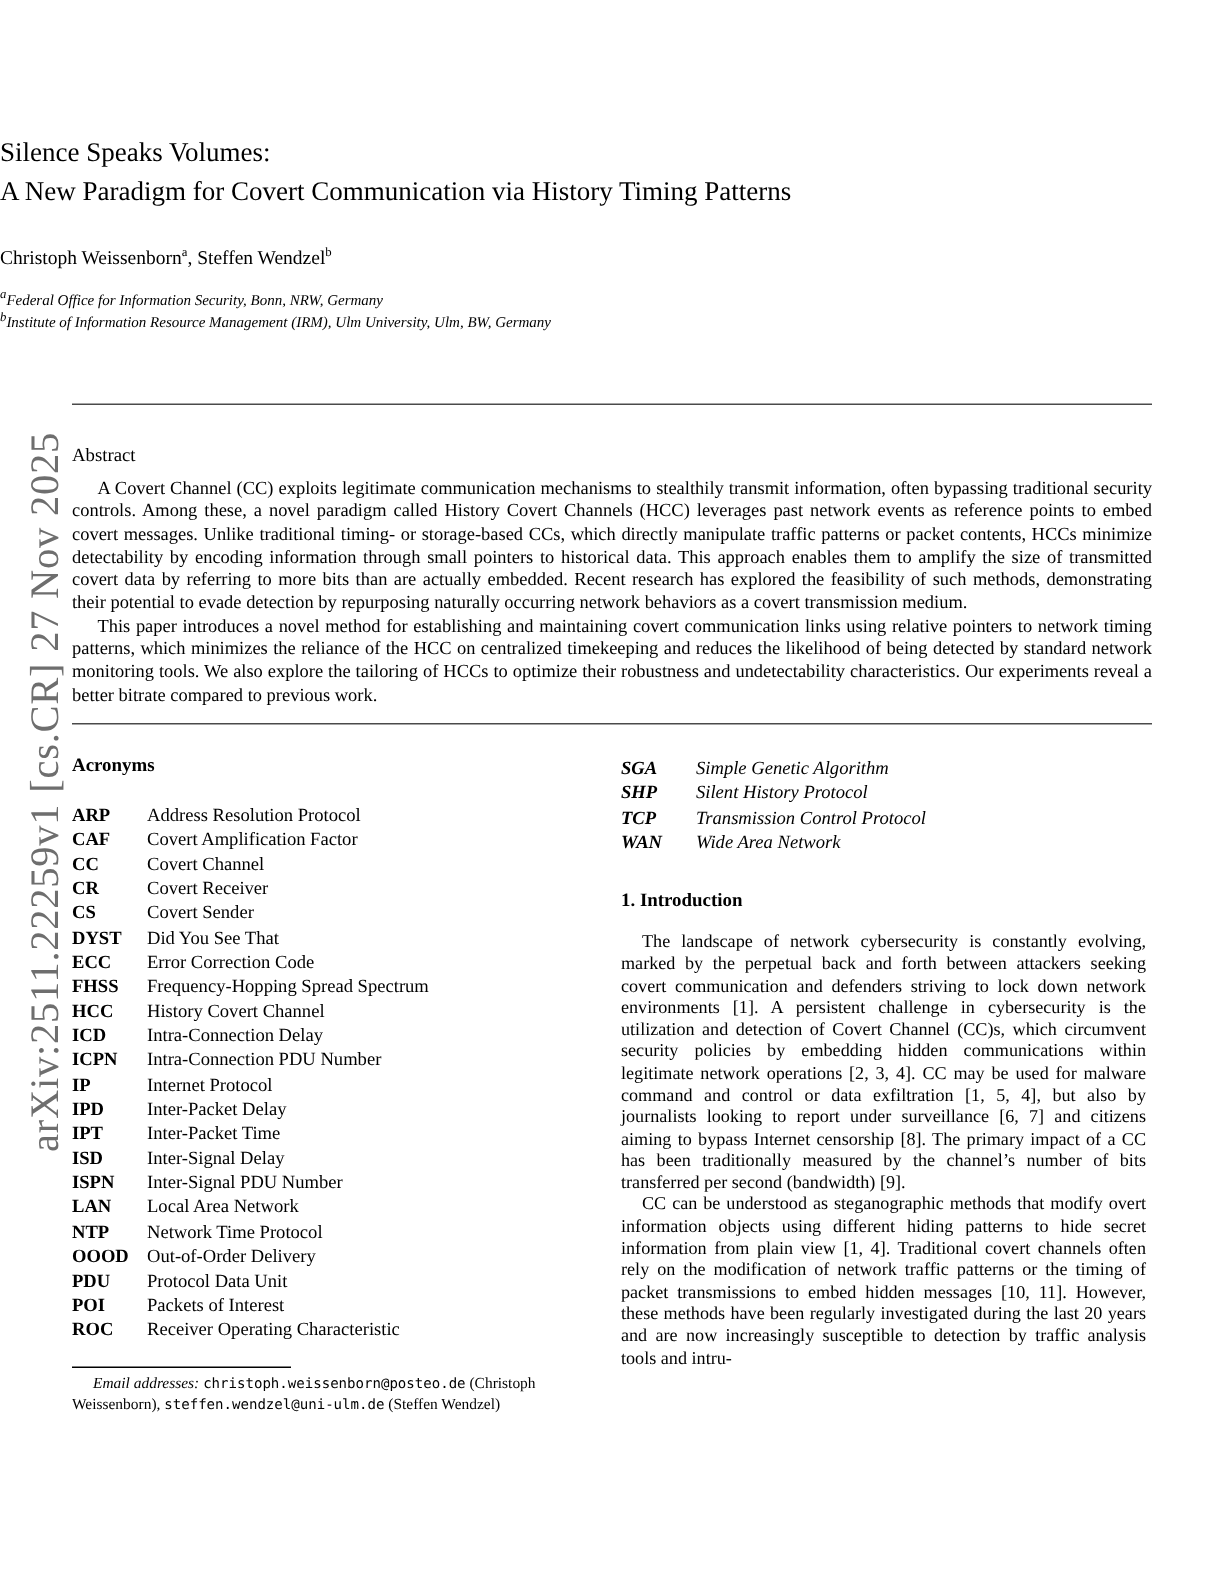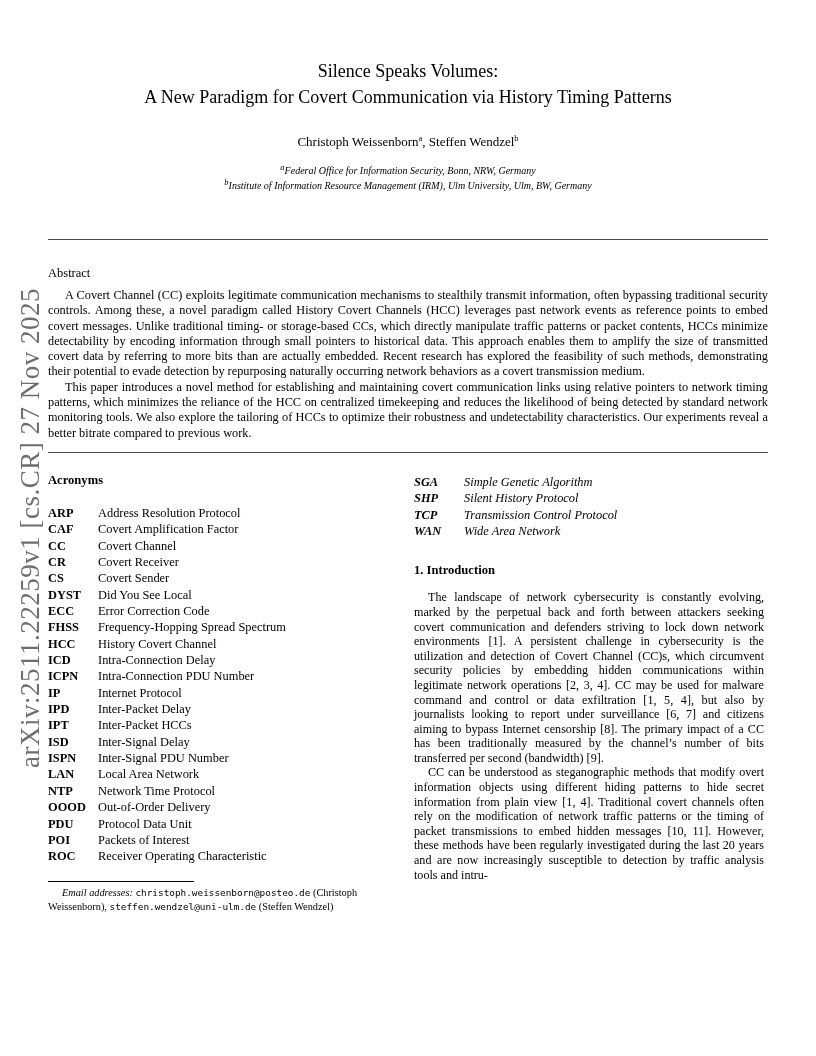--- a/index.html
+++ b/index.html
@@ -18,21 +18,21 @@
     left: 30px;
     top: 528px;
     transform: translate(-50%, -50%) rotate(-90deg);
     white-space: nowrap;
     font-size: 27px;
     color: #6e6e6e;
     letter-spacing: 0.5px;
   }
 
   
-  .header { text-align: center; padding-top: 58px; }
+  .header { padding-top: 88px; }
   .title-line { font-size: 18px; line-height: 26px; }
   .authors { margin-top: 24px; font-size: 13px; }
   .authors sup, .affil sup { font-size: 8.5px; vertical-align: super; line-height: 0; }
   .affiliations { margin-top: 13px; font-style: italic; font-size: 10px; line-height: 15px; }
 
   .rule {
     border: none;
     border-top: 1.2px solid #4a4a4a;
     margin: 0 48px;
   }
@@ -142,21 +142,21 @@
             <span class="acronym-def">Covert Receiver</span>
           </div>
 
           <div class="acronym-row">
             <span class="acronym-term">CS</span>
             <span class="acronym-def">Covert Sender</span>
           </div>
 
           <div class="acronym-row">
             <span class="acronym-term">DYST</span>
-            <span class="acronym-def">Did You See Local</span>
+            <span class="acronym-def">Did You See That</span>
           </div>
 
           <div class="acronym-row">
             <span class="acronym-term">ECC</span>
             <span class="acronym-def">Error Correction Code</span>
           </div>
 
           <div class="acronym-row">
             <span class="acronym-term">FHSS</span>
             <span class="acronym-def">Frequency-Hopping Spread Spectrum</span>
@@ -182,21 +182,21 @@
             <span class="acronym-def">Internet Protocol</span>
           </div>
 
           <div class="acronym-row">
             <span class="acronym-term">IPD</span>
             <span class="acronym-def">Inter-Packet Delay</span>
           </div>
 
           <div class="acronym-row">
             <span class="acronym-term">IPT</span>
-            <span class="acronym-def">Inter-Packet HCCs</span>
+            <span class="acronym-def">Inter-Packet Time</span>
           </div>
 
           <div class="acronym-row">
             <span class="acronym-term">ISD</span>
             <span class="acronym-def">Inter-Signal Delay</span>
           </div>
 
           <div class="acronym-row">
             <span class="acronym-term">ISPN</span>
             <span class="acronym-def">Inter-Signal PDU Number</span>

